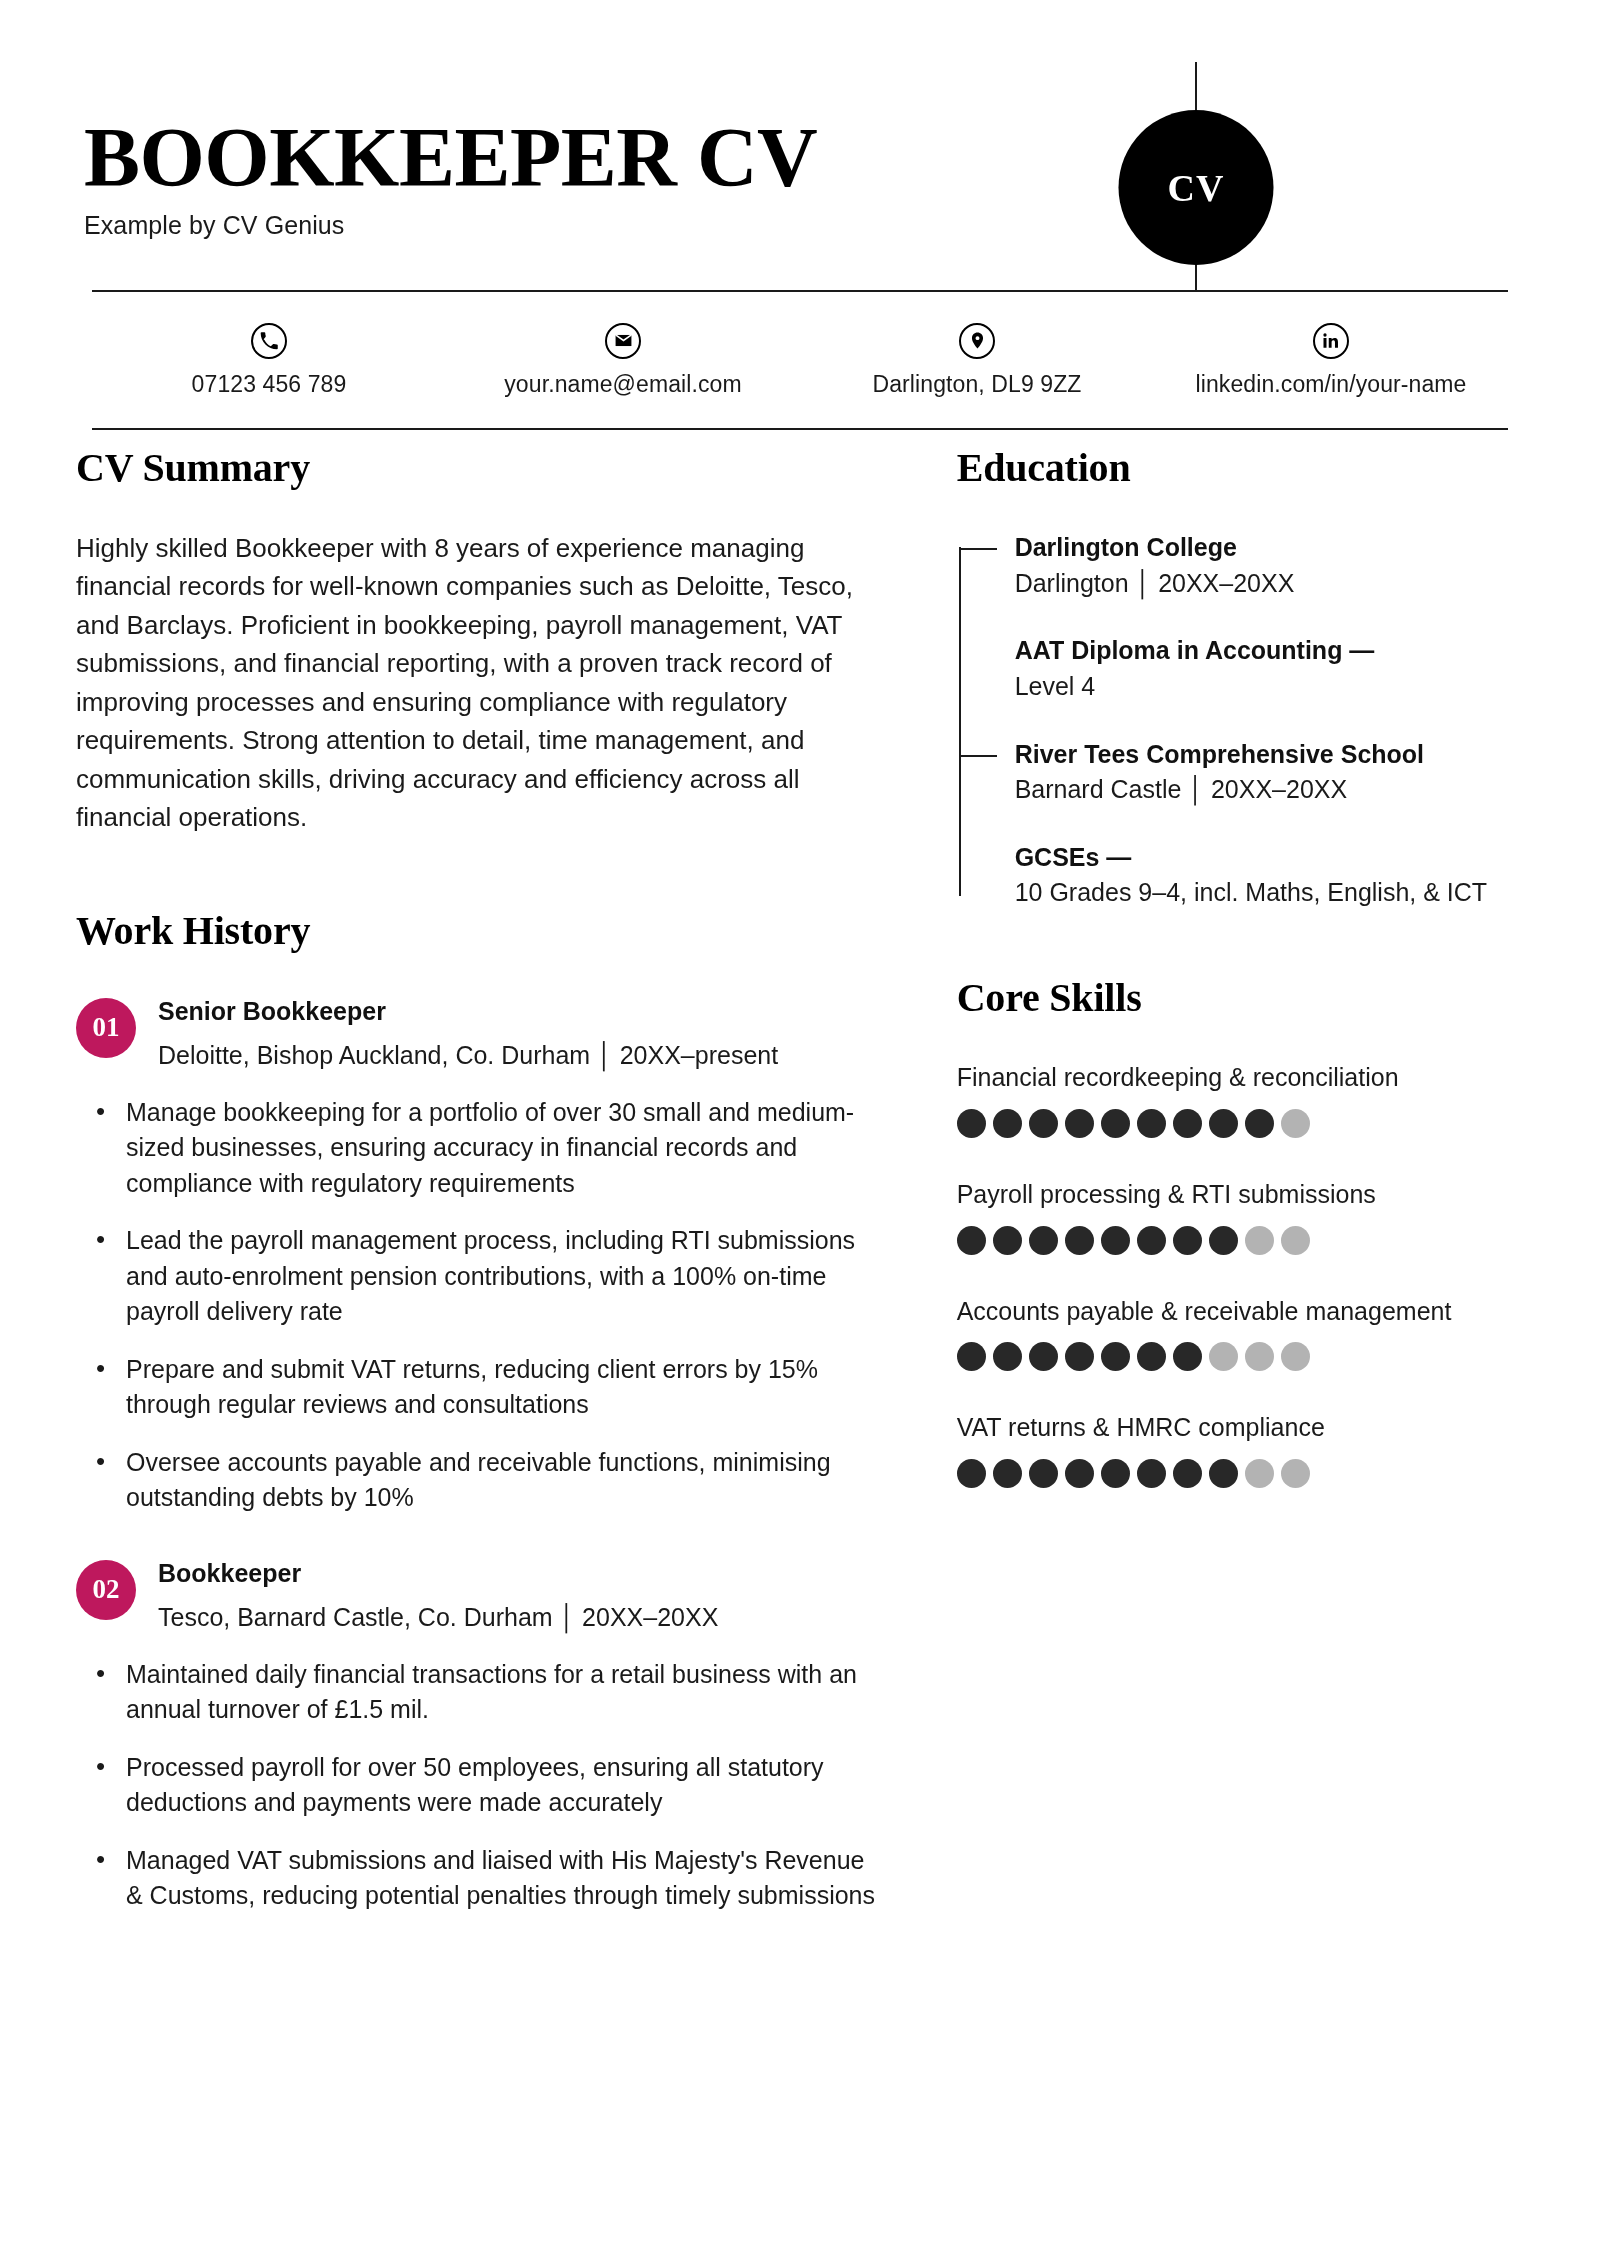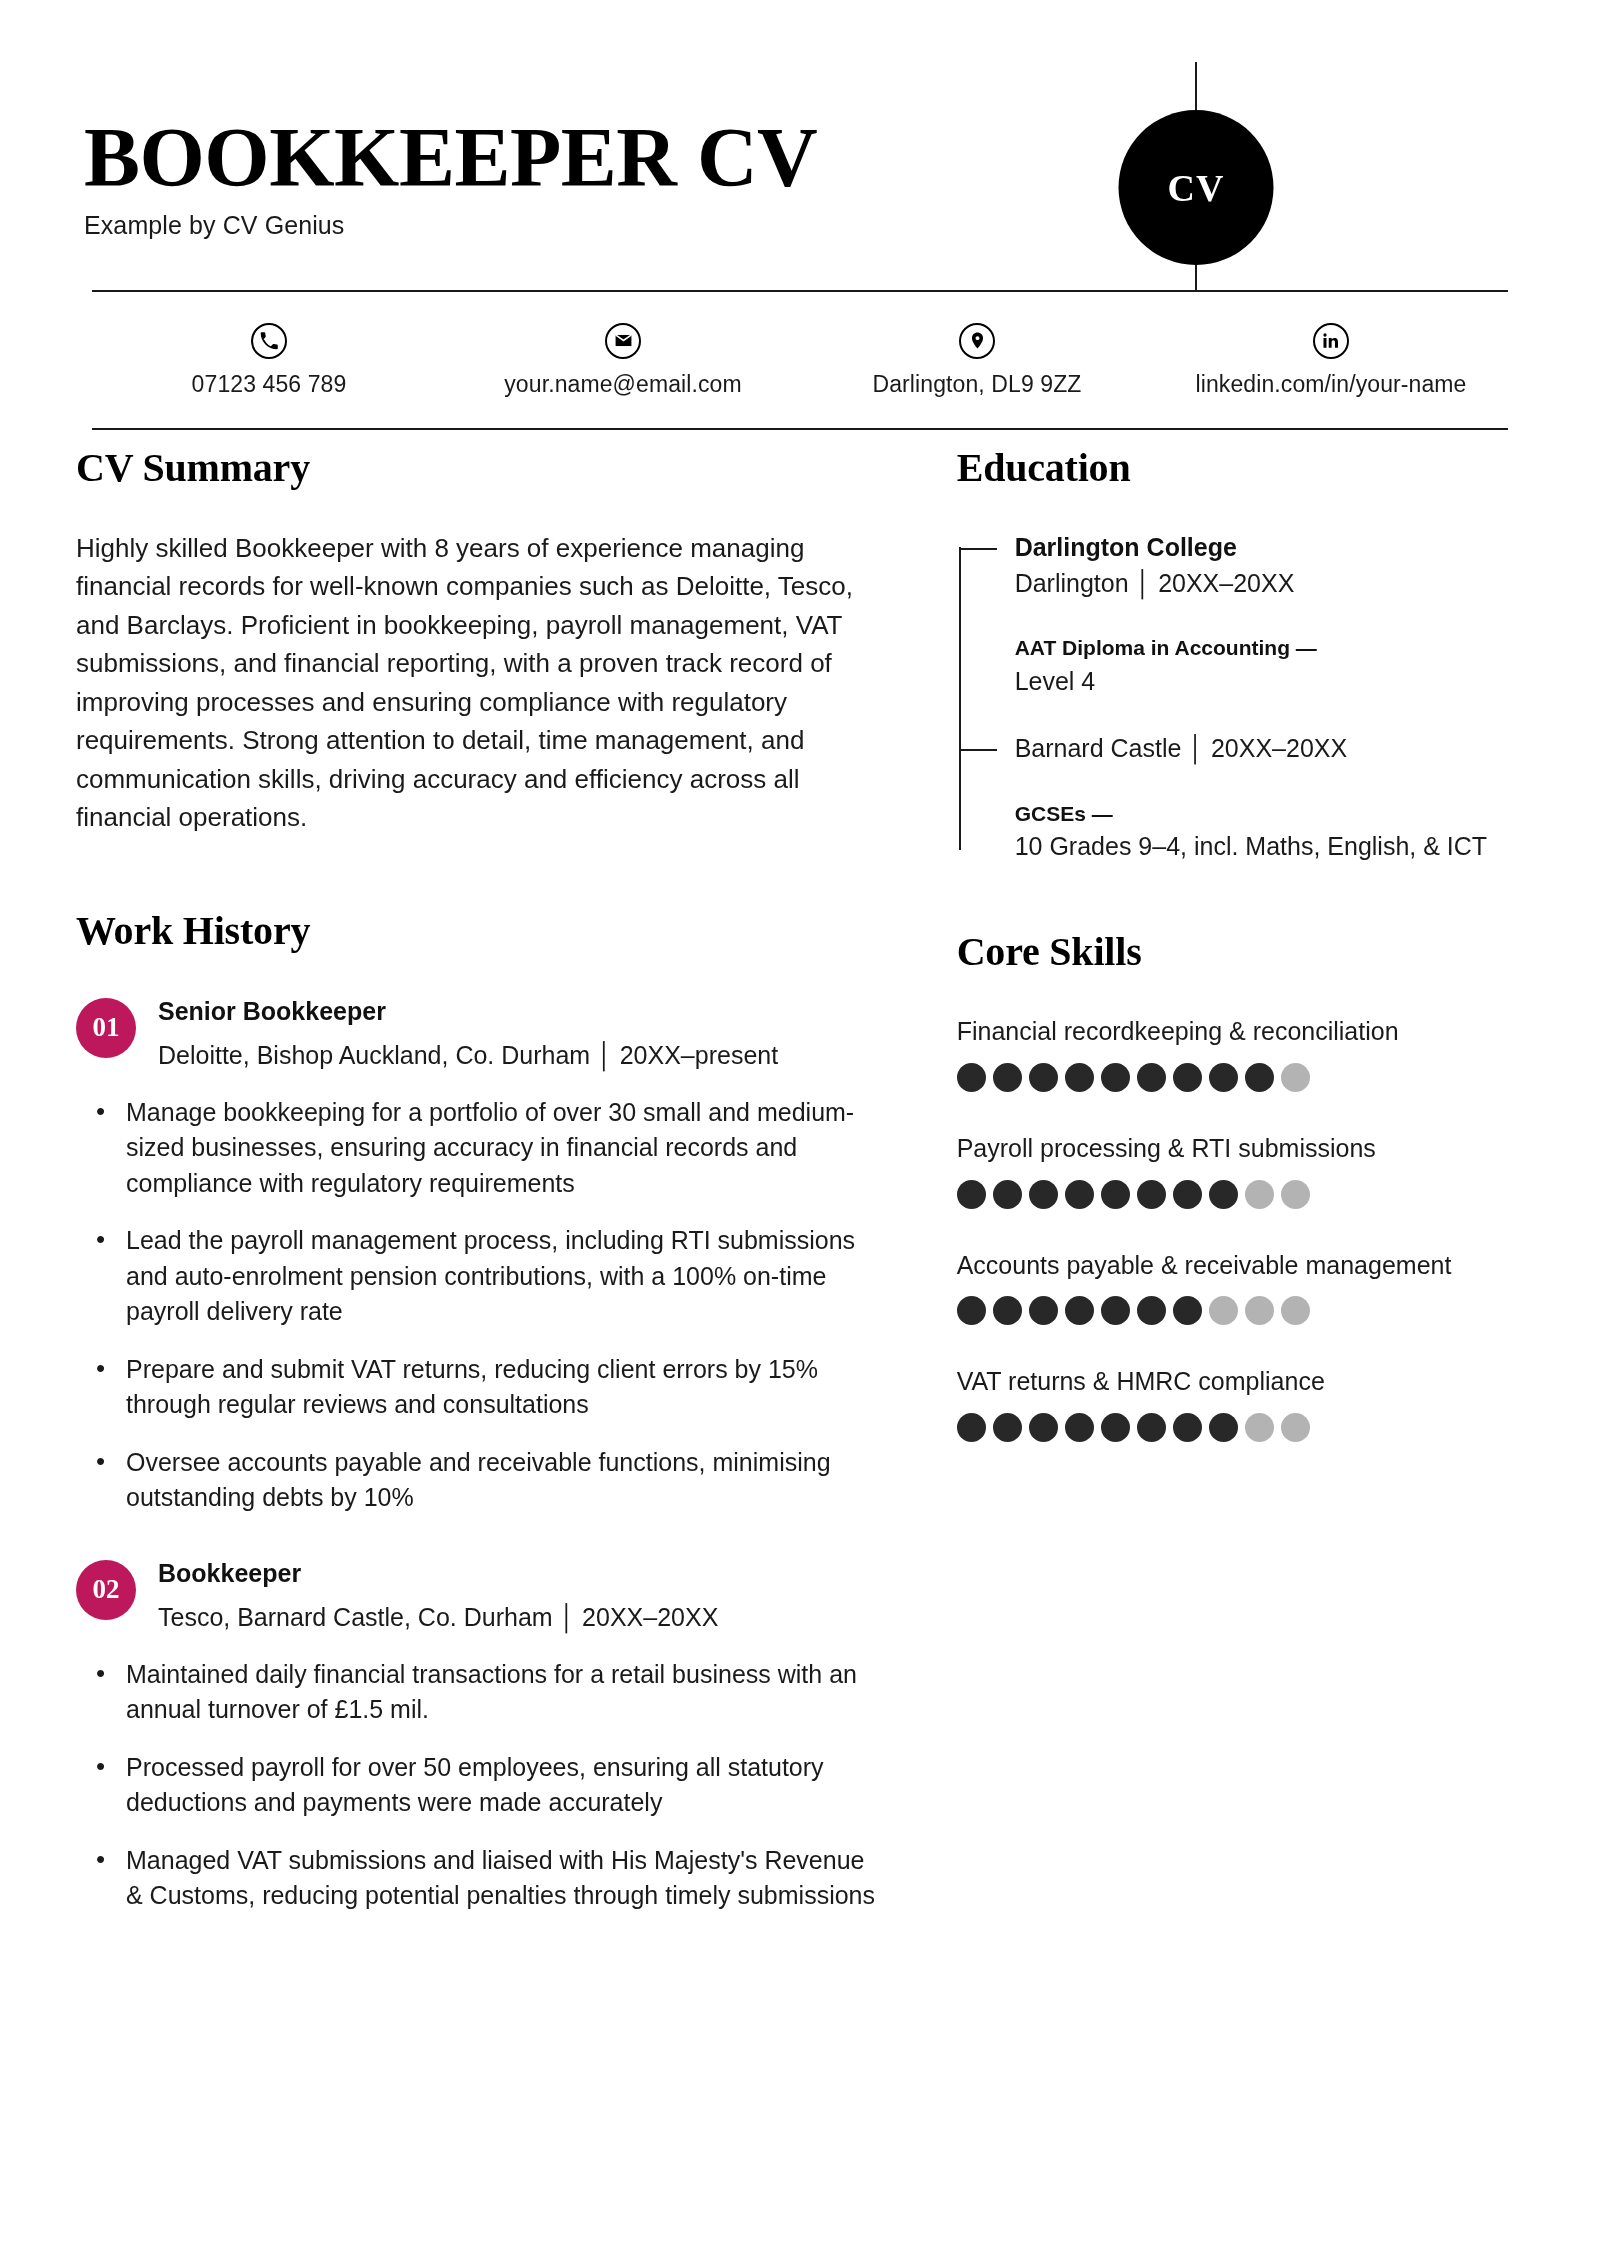--- a/index.html
+++ b/index.html
@@ -279,21 +279,21 @@
   }
 
   .edu-place {
     font-size: 25px;
     color: #1a1a1a;
     line-height: 1.35;
     margin-top: 3px;
   }
 
   .edu-qual {
-    font-size: 21px;
+    font-size: 25px;
     font-weight: bold;
     color: #111111;
     line-height: 1.3;
   }
 
   .edu-detail {
     font-size: 25px;
     color: #1a1a1a;
     line-height: 1.35;
     margin-top: 3px;
@@ -443,20 +443,21 @@
           <div class="edu-org">Darlington College</div>
           <div class="edu-place">Darlington │ 20XX–20XX</div>
         </div>
 
         <div class="edu-entry">
           <div class="edu-qual">AAT Diploma in Accounting —</div>
           <div class="edu-detail">Level 4</div>
         </div>
 
         <div class="edu-entry has-tick">
+          <div class="edu-org">River Tees Comprehensive School</div>
           <div class="edu-place">Barnard Castle │ 20XX–20XX</div>
         </div>
 
         <div class="edu-entry">
           <div class="edu-qual">GCSEs —</div>
           <div class="edu-detail">10 Grades 9–4, incl. Maths, English, &amp; ICT</div>
         </div>
       </div>
 
       <div class="section-heading skills-heading">Core Skills</div>

